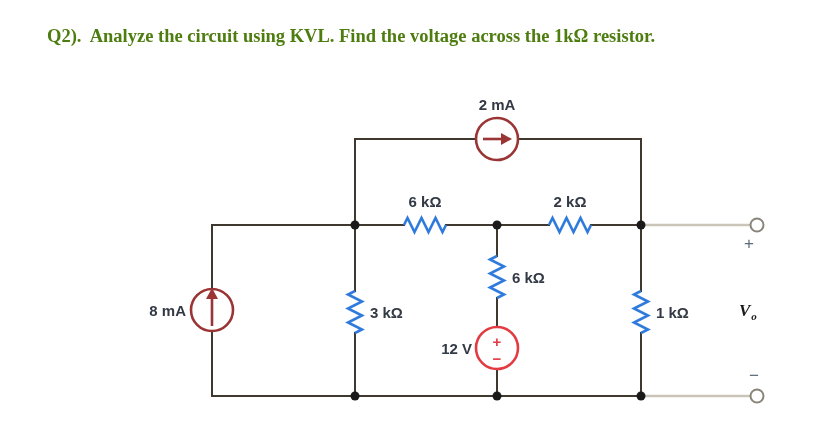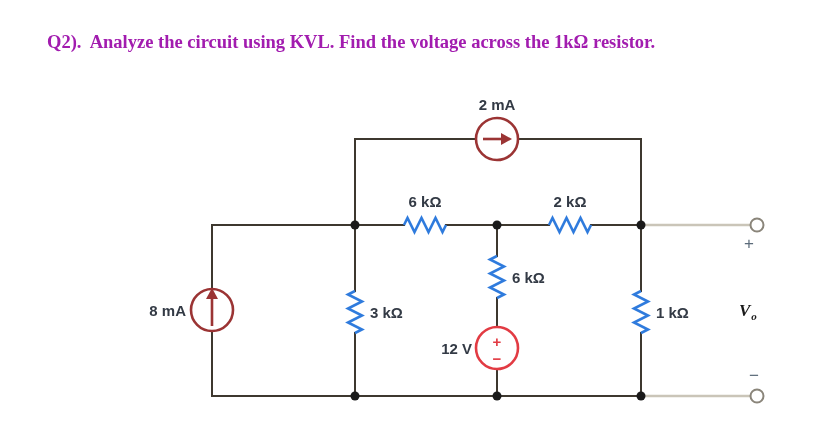--- a/index.html
+++ b/index.html
@@ -5,23 +5,23 @@
   html, body { margin: 0; padding: 0; background: #ffffff; }
   .page {
     position: relative;
     width: 829px; height: 421px;
     background: #ffffff;
     font-family: "Liberation Sans", sans-serif;
     overflow: hidden;
   }
   .title {
     position: absolute;
-    left: 47px; top: 32px;
+    left: 47px; top: 26px;
     font: 700 18.5px "Liberation Serif", serif;
-    color: #a21caf;
+    color: #4d7c0f;
     white-space: pre;
   }
   svg.circuit { position: absolute; left: 0; top: 0; }
   .wire   { stroke: var(--wire); stroke-width: 2; fill: none; stroke-linecap: square; }
   .twire  { stroke: var(--terminal-wire); stroke-width: 2.5; fill: none; }
   .res    { stroke: var(--resistor); stroke-width: 2.6; fill: none; stroke-linejoin: miter; }
   .csrc   { stroke: var(--current-source); stroke-width: 2.6; fill: #ffffff; }
   .carrow-line { stroke: var(--current-source); stroke-width: 2.6; }
   .carrow-head { fill: var(--current-source); stroke: none; }
   .vsrc   { stroke: var(--voltage-source); stroke-width: 2.6; fill: #ffffff; }

